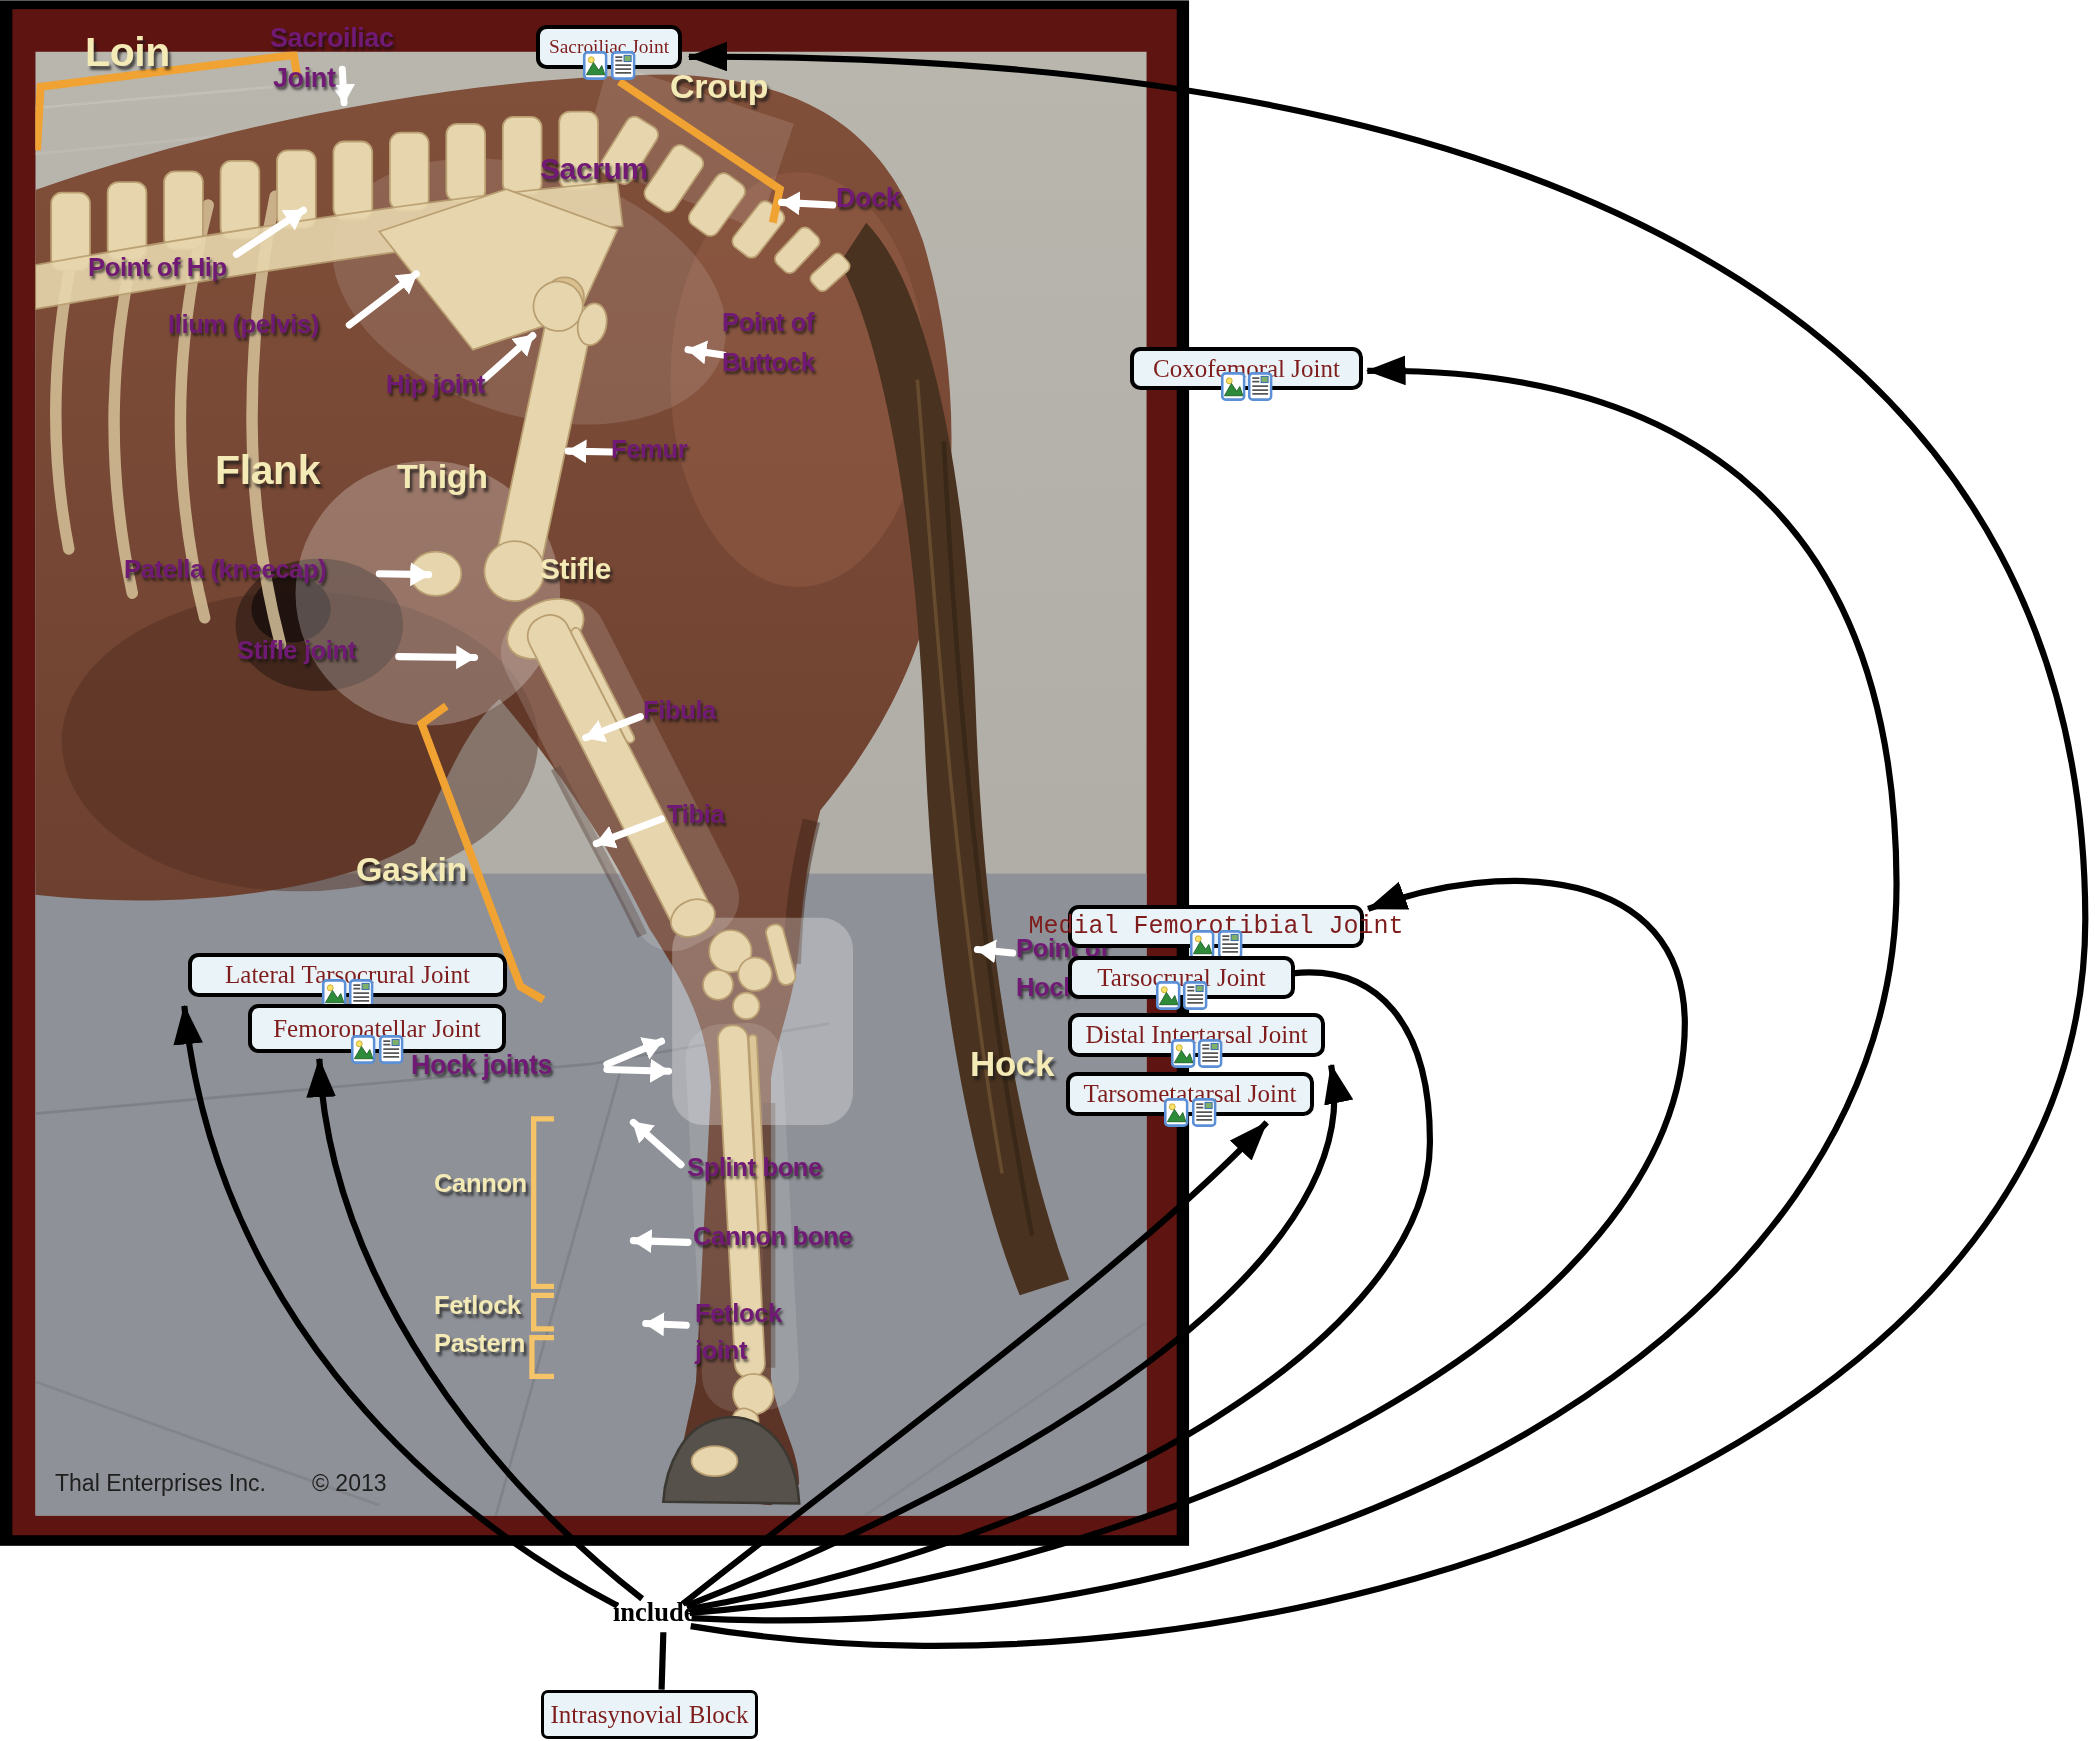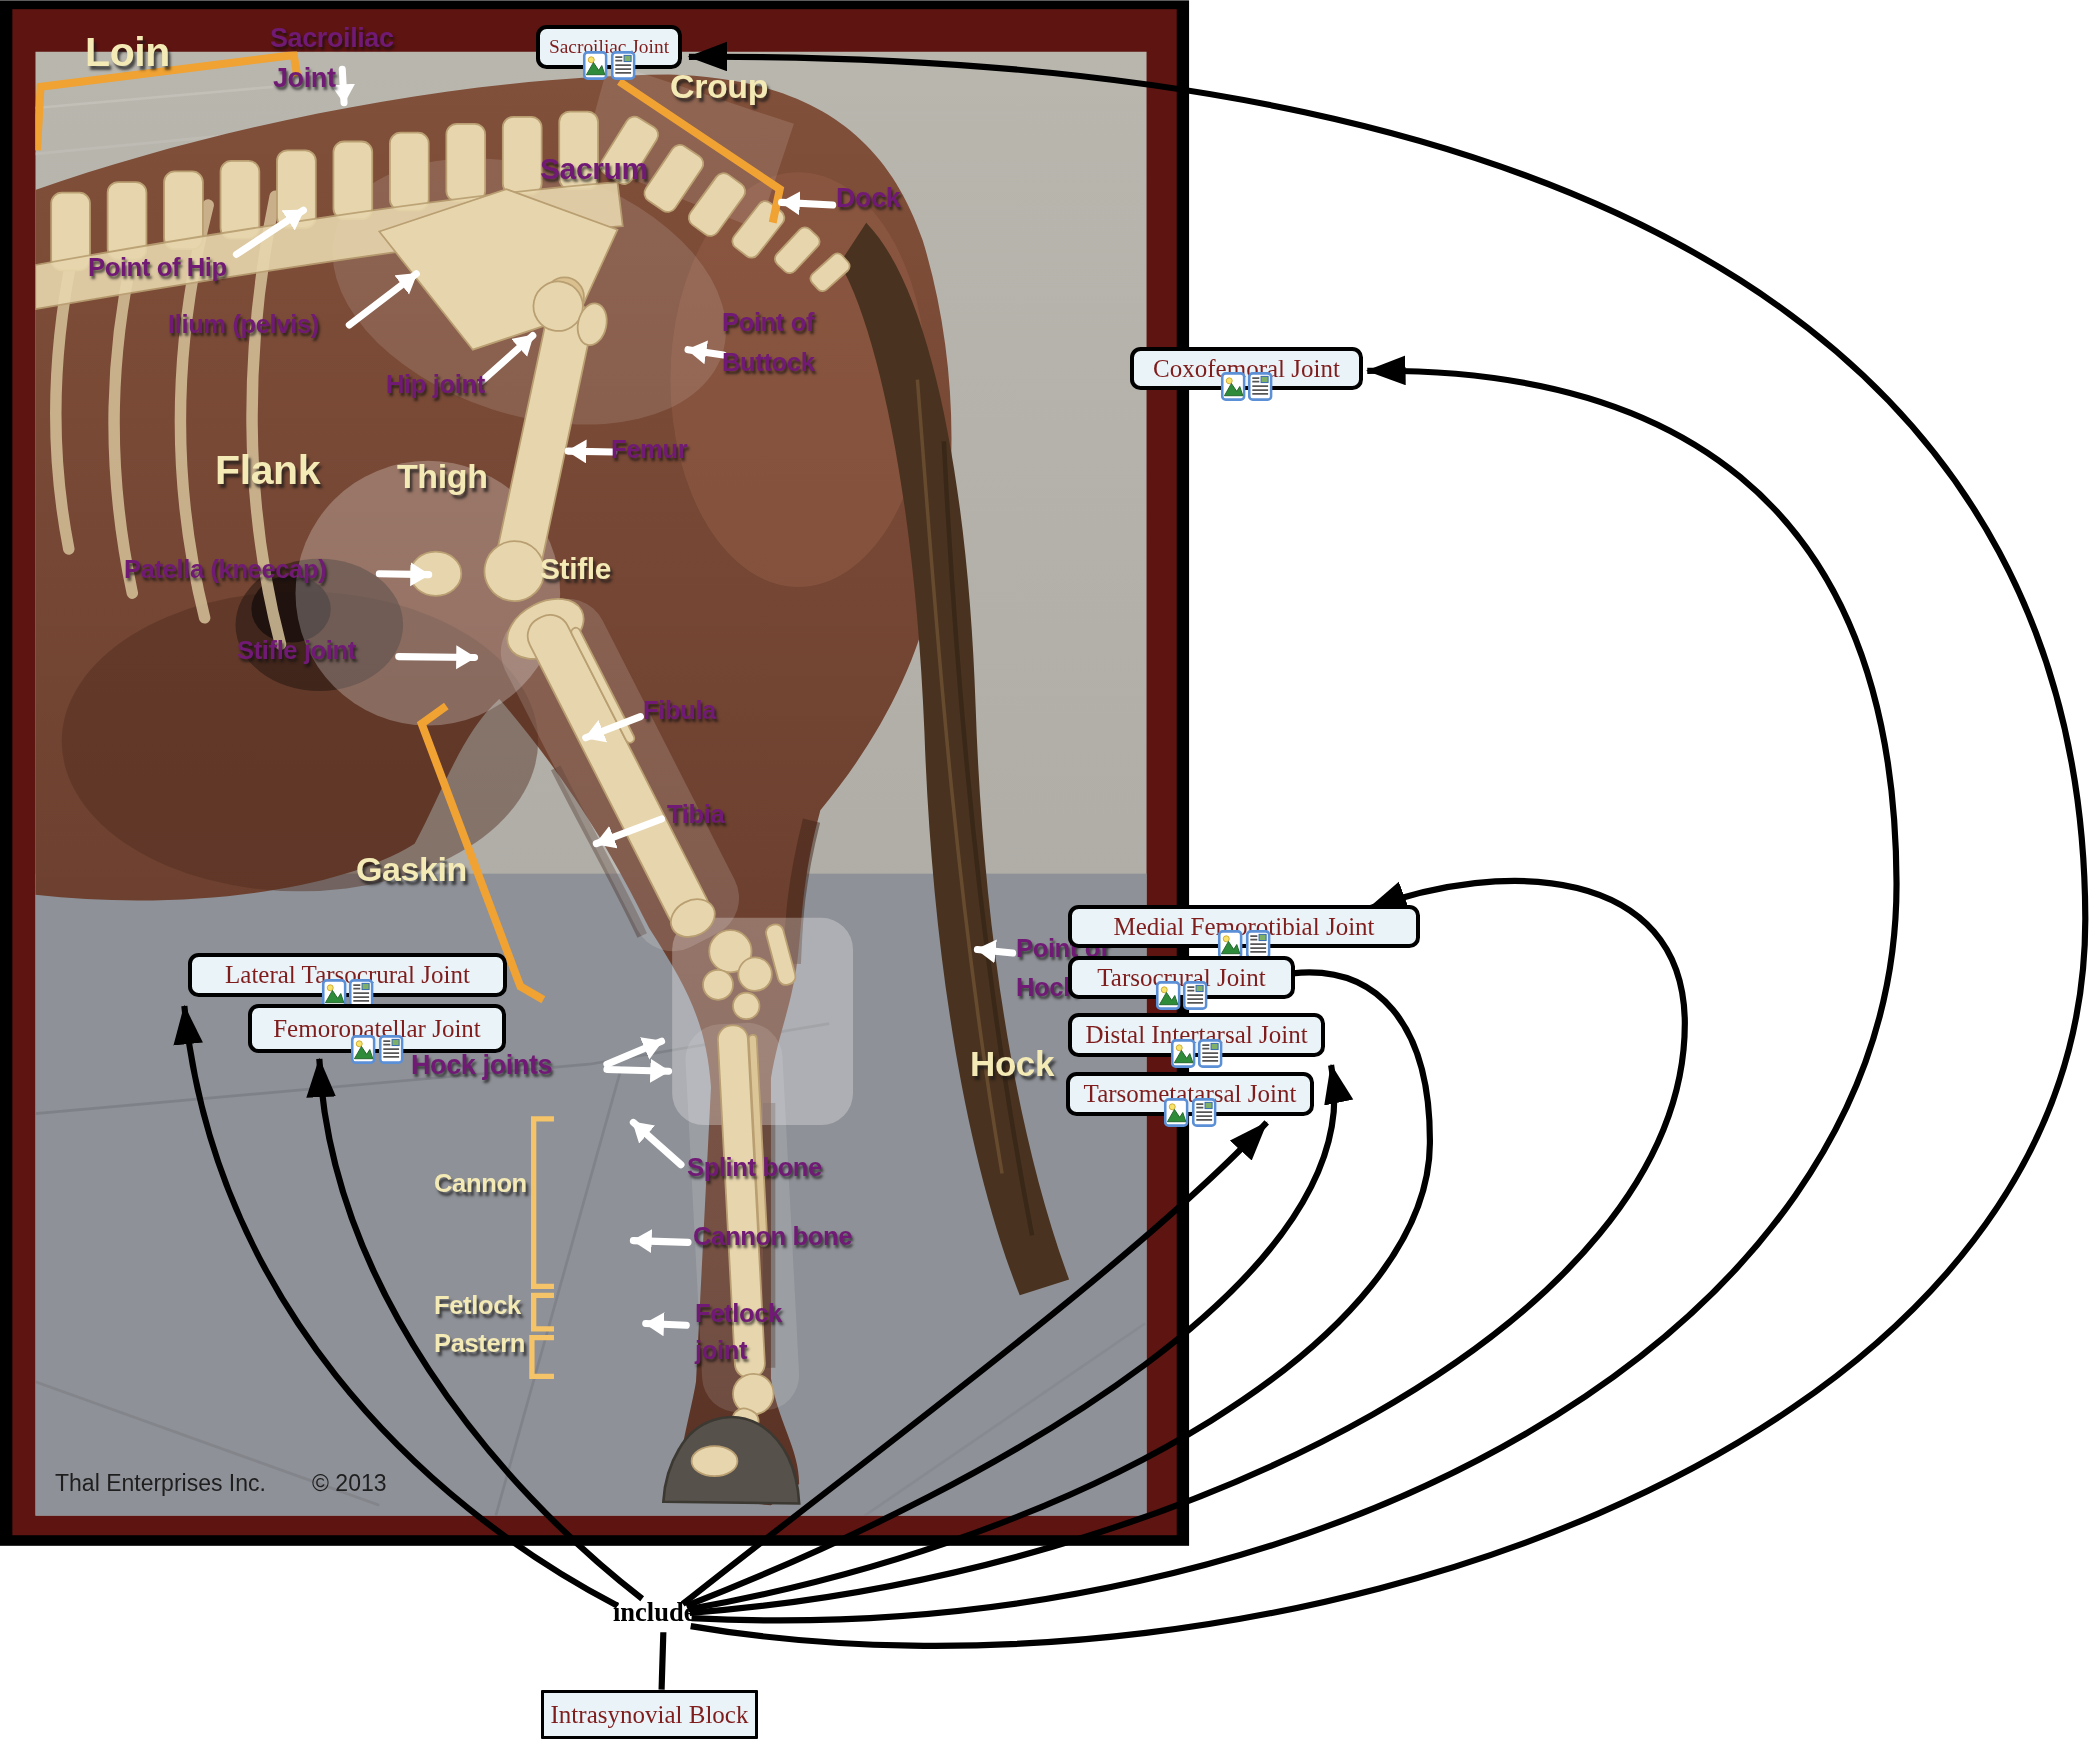--- a/index.html
+++ b/index.html
@@ -3,21 +3,21 @@
 <meta charset="utf-8">
 <style>
   html,body{margin:0;padding:0;background:#fff;}
   .stage{position:relative;width:2095px;height:1742px;background:#fff;overflow:hidden;font-family:"Liberation Sans",sans-serif;}
   svg.scene{position:absolute;left:0;top:0;display:block;}
   
   .node{position:absolute;box-sizing:border-box;background:#eaf3f7;border:4.4px solid #000;border-radius:10.6px;
         font-family:"Liberation Serif",serif;font-size:25px;color:#7f1d1d;display:flex;align-items:center;
         justify-content:center;white-space:nowrap;z-index:30;}
   .node.small{font-size:19.4px;}
-  .node.thin{border-width:3.5px;border-radius:1px;}
+  .node.thin{border-width:3.5px;border-radius:7px;}
   .res{position:absolute;left:50%;bottom:-15px;transform:translateX(-50%);display:flex;gap:2.6px;z-index:31;}
   .ric svg{display:block;}
   .linking{position:absolute;font-family:"Liberation Serif",serif;font-size:26.5px;color:#000;z-index:29;}
   
   .albl{position:absolute;font-weight:bold;line-height:1.02;letter-spacing:-0.4px;white-space:nowrap;z-index:20;}
   .w{color:#701a75;text-shadow:1.8px 2.6px 2.6px rgba(15,15,15,.65);font-size:25.6px;}
   .y{color:#f4eab6;text-shadow:2.6px 3.5px 2.6px rgba(25,25,25,.7);}
   .xl{font-size:41px;}.lg{font-size:34px;}.md{font-size:30px;}.sm{font-size:25.6px;}
   .credit{position:absolute;color:#1e1e1e;font-size:23px;font-weight:normal;letter-spacing:0;z-index:20;}
 </style>
@@ -272,21 +272,21 @@
             <rect x="15" y="5" width="8" height="7" fill="#7fb06a" stroke="#3a6fae" stroke-width="1.2"></rect>
             <line x1="5" y1="7" x2="13" y2="7" stroke="#555" stroke-width="2"></line>
             <line x1="5" y1="11" x2="13" y2="11" stroke="#555" stroke-width="2"></line>
             <line x1="5" y1="16" x2="23" y2="16" stroke="#555" stroke-width="2"></line>
             <line x1="5" y1="20.5" x2="23" y2="20.5" stroke="#555" stroke-width="2"></line>
             <line x1="5" y1="25" x2="23" y2="25" stroke="#555" stroke-width="2"></line>
           </svg>
         </span>
 </span>
   </div>
-  <div class="node" style="left:1068px;top:905px;width:352px;height:43px;">
+  <div class="node" style="left:1068px;top:905px;width:296px;height:43px;font-family:Liberation Mono, monospace;">
     <span>Medial Femorotibial Joint</span>
     <span class="res">
   <span class="ric">
           <svg width="25" height="29" viewBox="0 0 28 33">
             <rect x="1.5" y="1.5" width="25" height="30" rx="4" fill="#ffffff" stroke="#5b8fd6" stroke-width="3"></rect>
             <circle cx="9.5" cy="10" r="3.4" fill="#f7e36b" stroke="#c9a62a" stroke-width="1"></circle>
             <path d="M4 27 L12 13 L18 22 L21.5 16.5 L25 27 Z" fill="#2e8b3a" stroke="#1d5f26" stroke-width="1"></path>
           </svg>
         </span>
   <span class="ric">

